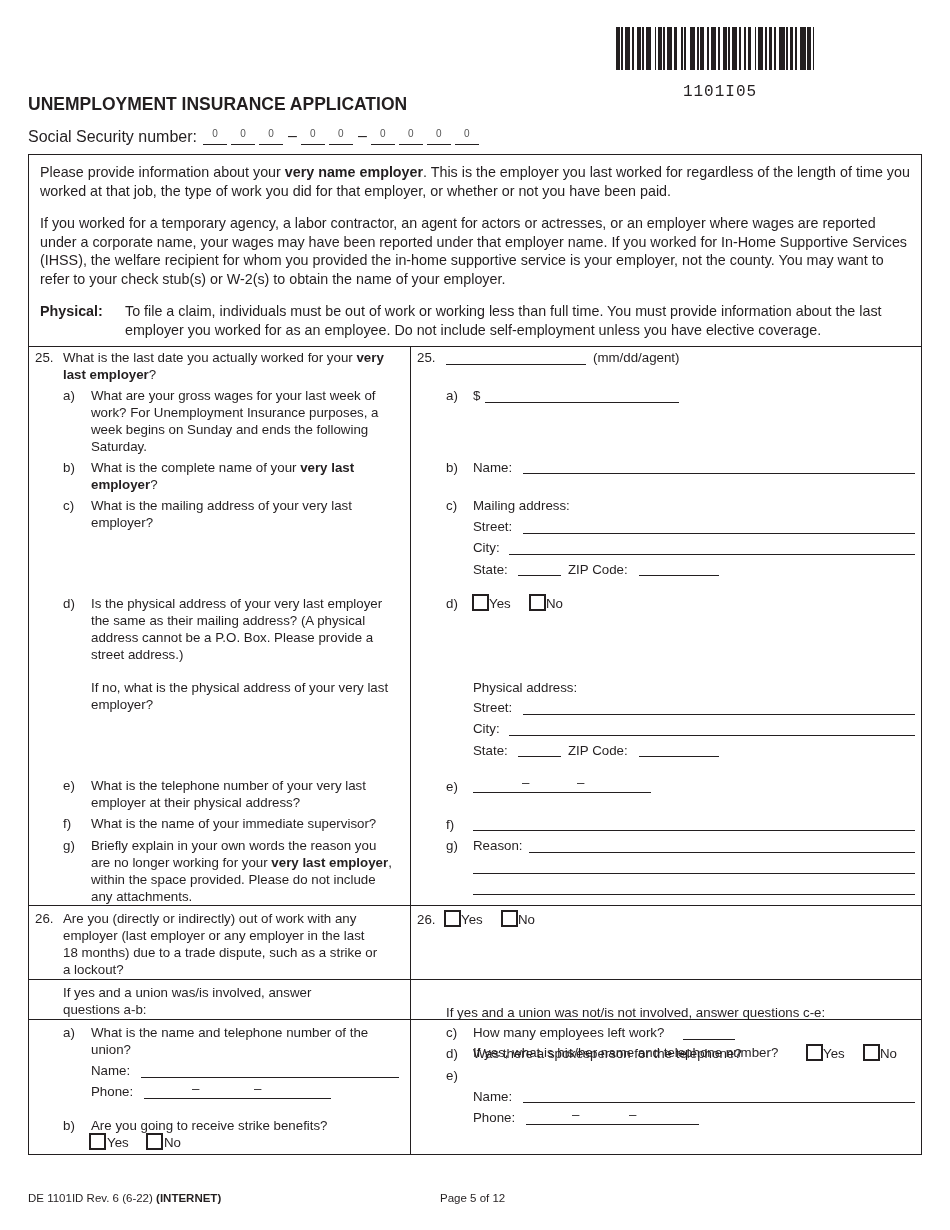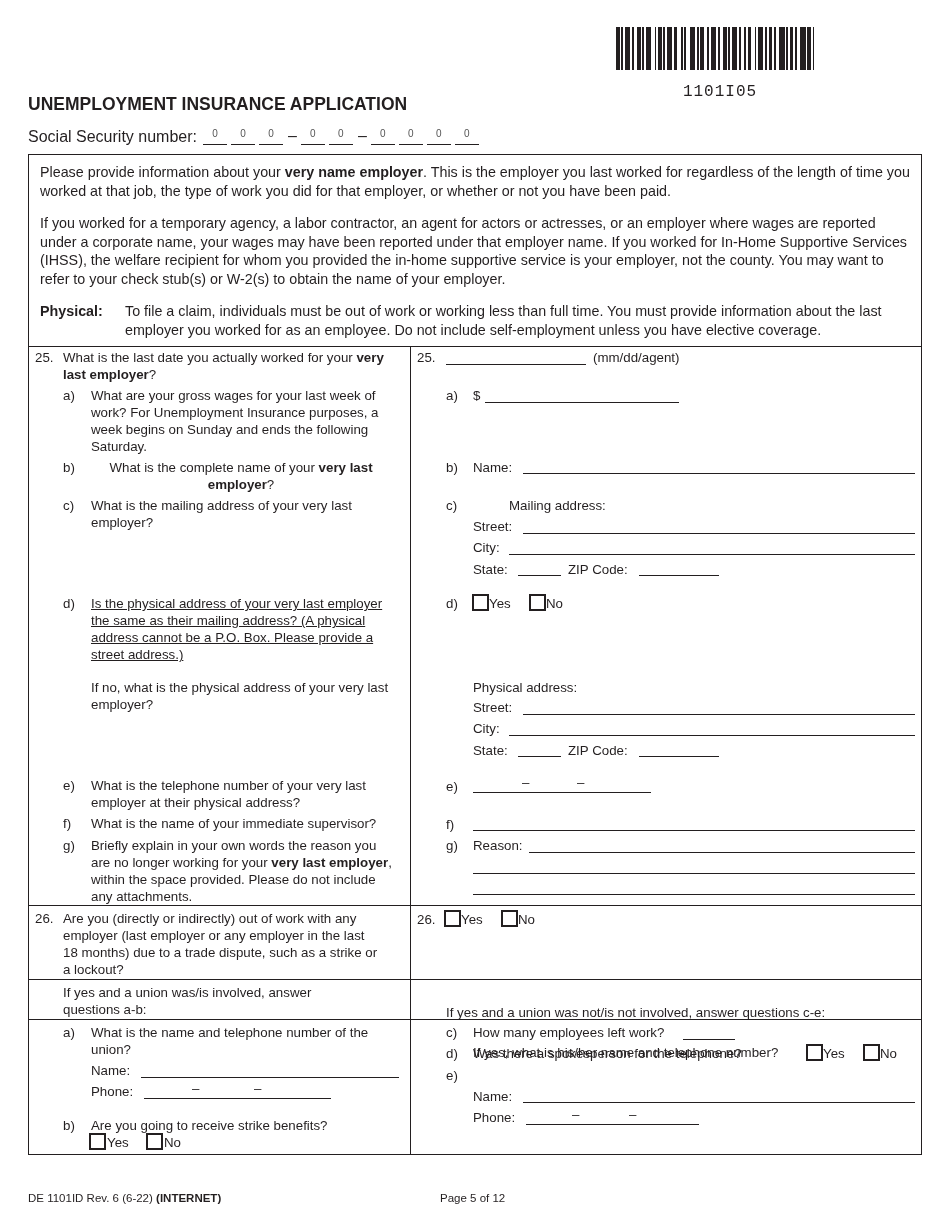--- a/index.html
+++ b/index.html
@@ -155,27 +155,27 @@
   <div class="hline" style="top:633px;"></div>
   <div class="hline" style="top:673px;"></div>
 
   <div class="q" style="left:6px; top:3px;">25.</div>
   <div class="q" style="left:34px; top:3px; width:342px;"><span>What is the last date you actually worked for your </span><b>very</b> <b>last employer</b><span>?</span></div>
 
   <div class="q" style="left:34px; top:41px;">a)</div>
   <div class="q" style="left:62px; top:41px; width:310px;">What are your gross wages for your last week of work? For Unemployment Insurance purposes, a week begins on Sunday and ends the following Saturday.</div>
 
   <div class="q" style="left:34px; top:113px;">b)</div>
-  <div class="q" style="left:62px; top:113px; width:300px;text-align:center;"><span>What is the complete name of your </span><b>very last</b> <b>employer</b><span>?</span></div>
+  <div class="q" style="left:62px; top:113px; width:300px;"><span>What is the complete name of your </span><b>very last</b> <b>employer</b><span>?</span></div>
 
   <div class="q" style="left:34px; top:151px;">c)</div>
   <div class="q" style="left:62px; top:151px; width:290px;">What is the mailing address of your very last employer?</div>
 
   <div class="q" style="left:34px; top:249px;">d)</div>
-  <div class="q" style="left:62px; top:249px; width:312px;text-decoration:underline;">Is the physical address of your very last employer the same as their mailing address? (A physical address cannot be a P.O. Box. Please provide a street address.)</div>
+  <div class="q" style="left:62px; top:249px; width:312px;">Is the physical address of your very last employer the same as their mailing address? (A physical address cannot be a P.O. Box. Please provide a street address.)</div>
   <div class="q" style="left:62px; top:333px; width:300px;">If no, what is the physical address of your very last employer?</div>
 
   <div class="q" style="left:34px; top:431px;">e)</div>
   <div class="q" style="left:62px; top:431px; width:300px;">What is the telephone number of your very last employer at their physical address?</div>
 
   <div class="q" style="left:34px; top:469px;">f)</div>
   <div class="q" style="left:62px; top:469px; width:312px;">What is the name of your immediate supervisor?</div>
 
   <div class="q" style="left:34px; top:491px;">g)</div>
   <div class="q" style="left:62px; top:491px; width:305px;"><span>Briefly explain in your own words the reason you are no longer working for your </span><b>very last</b> <b>employer</b><span>, within the space provided. Please do not include any attachments.</span></div>
@@ -186,21 +186,21 @@
 
   <div class="lbl" style="left:417px; top:41px;">a)</div>
   <div class="lbl" style="left:444px; top:41px;">$</div>
   <div class="line" style="left:456px; top:56px; width:194px;"></div>
 
   <div class="lbl" style="left:417px; top:113px;">b)</div>
   <div class="lbl" style="left:444px; top:113px;">Name:</div>
   <div class="line" style="left:494px; top:127px; width:392px;"></div>
 
   <div class="lbl" style="left:417px; top:151px;">c)</div>
-  <div class="lbl" style="left:444px; top:151px;margin-left:36px;">Mailing address:</div>
+  <div class="lbl" style="left:444px; top:151px;">Mailing address:</div>
   <div class="lbl" style="left:444px; top:172px;">Street:</div>
   <div class="line" style="left:494px; top:187px; width:392px;"></div>
   <div class="lbl" style="left:444px; top:193px;">City:</div>
   <div class="line" style="left:480px; top:208px; width:406px;"></div>
   <div class="lbl" style="left:444px; top:215px;">State:</div>
   <div class="line" style="left:489px; top:229px; width:43px;"></div>
   <div class="lbl" style="left:539px; top:215px;">ZIP Code:</div>
   <div class="line" style="left:610px; top:229px; width:80px;"></div>
 
   <div class="lbl" style="left:417px; top:249px;">d)</div>

